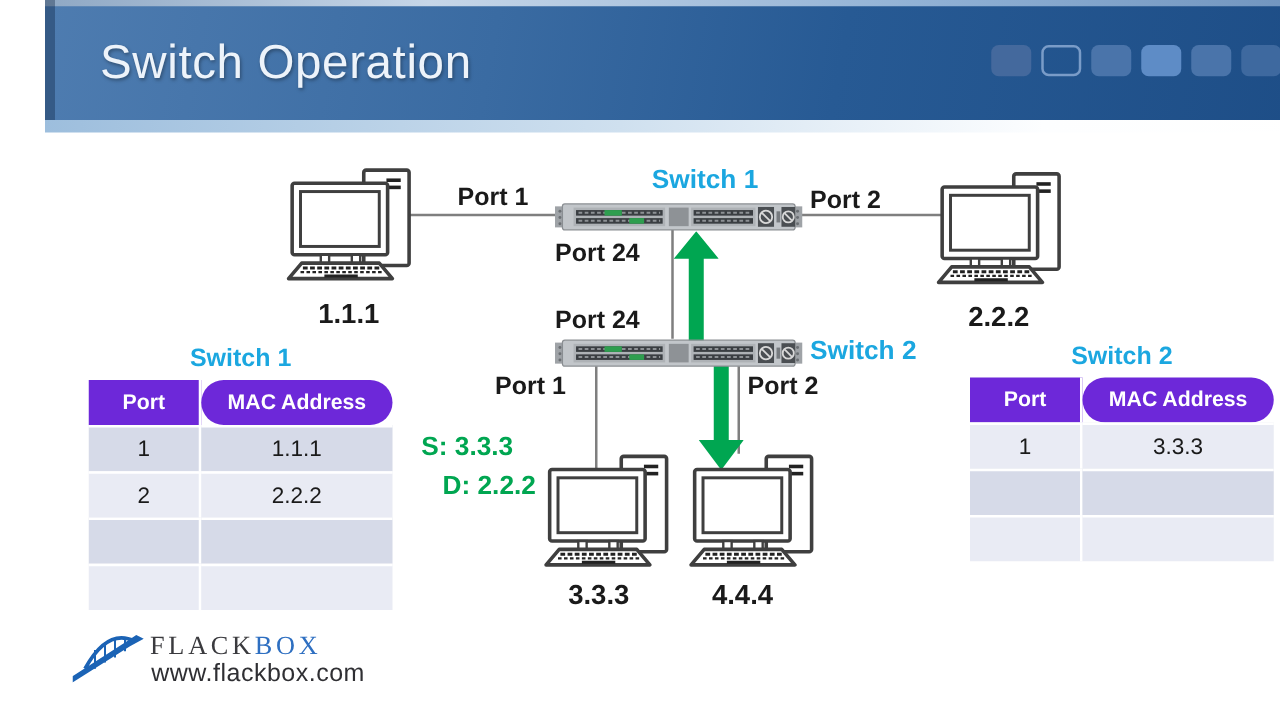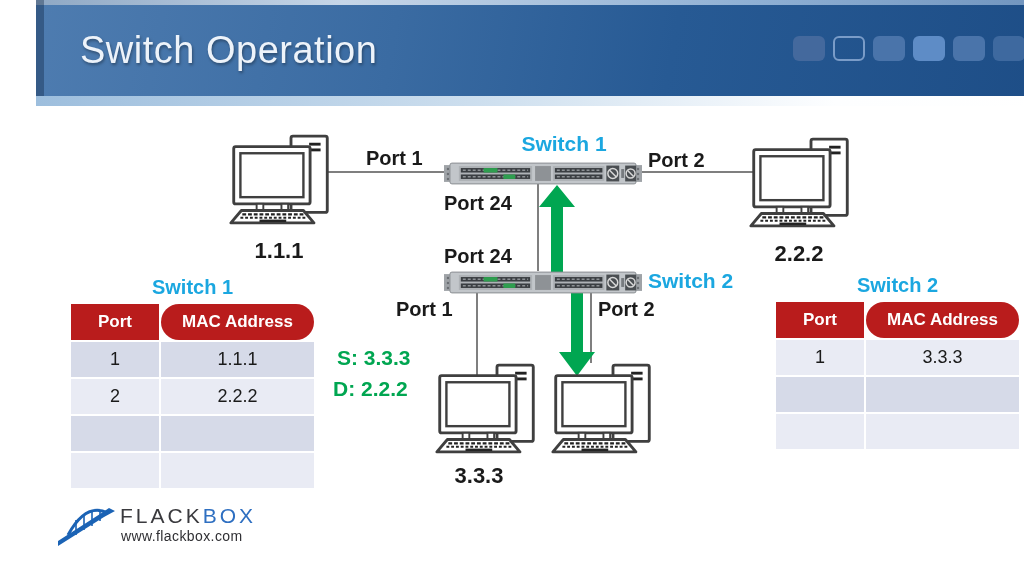--- a/index.html
+++ b/index.html
@@ -33,37 +33,37 @@
   .lbl.right { text-align:left; }
   .cyan { color:#1ba7e0; font-size:21px; }
   .green-text { color:#00a651; font-size:21px; line-height:30px; }
   .ip { font-size:22px; text-align:center; width:100px; }
   .conn { position:absolute; background:#7f7f7f; }
 
   
   .mac-table { position:absolute; width:243px; }
   .table-title { text-align:center; font-weight:700; font-size:20px; color:#1ba7e0; margin-bottom:5px; }
   .mac-table table { width:100%; border-collapse:separate; border-spacing:0; }
-  .mac-table th { background:#b91c1c; color:#ffffff; font-size:17px; font-weight:700;
+  .mac-table th { background:#6d28d9; color:#ffffff; font-size:17px; font-weight:700;
     height:36px; text-align:center; border-right:2px solid #ffffff; }
   .mac-table th:last-child { border-right:none;border-radius:18px; }
   .mac-table td { height:37px; text-align:center; font-size:18px; color:#1a1a1a;
     border-right:2px solid #ffffff; border-top:2px solid #ffffff; }
   .mac-table td:last-child { border-right:none; }
   .mac-table .col-port { width:90px; }
   .mac-table tr.odd td { background:#d6dae8; }
   .mac-table tr.even td { background:#e9ebf4; }
 
   
   .footer-logo { position:absolute; left:22px; top:500px; width:210px; height:56px; }
   .logo-bridge { position:absolute; left:0; top:2px; }
   .logo-text { position:absolute; left:62px; top:4px; font-size:21px; letter-spacing:3px;
-    color:#3a3a3e; white-space:nowrap; }
+    color:#3a3a3e; white-space:nowrap;font-family:Liberation Serif, serif; }
   .logo-text .box { color:#2e6fc1; }
-  .logo-url { position:absolute; left:63px; top:28px; font-size:14px; color:#2f2f33; letter-spacing:0.4px;text-align:right; }
+  .logo-url { position:absolute; left:63px; top:28px; font-size:20px; color:#2f2f33; letter-spacing:0.4px;text-align:right; }
 </style>
 </head>
 <body>
 
 <svg width="0" height="0" style="position:absolute">
   <defs>
     <g id="switch-shape">
       <rect x="0" y="4" width="8" height="17" fill="#9fa3a7"></rect>
       <rect x="192" y="4" width="8" height="17" fill="#9fa3a7"></rect>
       <circle cx="4" cy="8" r="1.2" fill="#6b6f73"></circle>
@@ -163,23 +163,24 @@
   <div class="lbl right" style="left:330px;top:147px;width:76px;">Port 1</div>
   <div class="lbl" style="left:612px;top:149px;">Port 2</div>
   <div class="lbl right" style="left:408px;top:192px;width:88px;">Port 24</div>
   <div class="lbl right" style="left:408px;top:245px;width:88px;">Port 24</div>
   <div class="lbl right" style="left:360px;top:298px;width:76px;">Port 1</div>
   <div class="lbl" style="left:562px;top:298px;">Port 2</div>
 
   <div class="lbl ip" style="left:193px;top:238px;">1.1.1</div>
   <div class="lbl ip" style="left:713px;top:241px;">2.2.2</div>
   <div class="lbl ip" style="left:393px;top:463px;">3.3.3</div>
+  <div class="lbl ip" style="left:508px;top:463px;">4.4.4</div>
 
   <div class="lbl green-text" style="left:301px;top:343px;">S: 3.3.3</div>
-  <div class="lbl green-text" style="left:297px;top:374px;">D: 2.2.2</div>
+  <div class="lbl green-text" style="left:318px;top:374px;">D: 2.2.2</div>
 
   <div class="mac-table" style="left:35px;top:276px;">
     <div class="table-title">Switch 1</div>
     <table>
       <thead>
         <tr>
           <th class="col-port">Port</th>
           <th>MAC Address</th>
         </tr>
       </thead>

